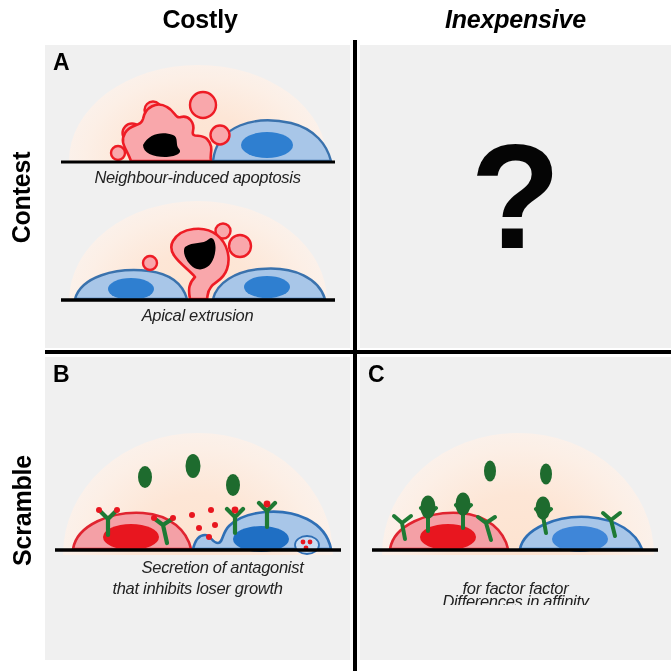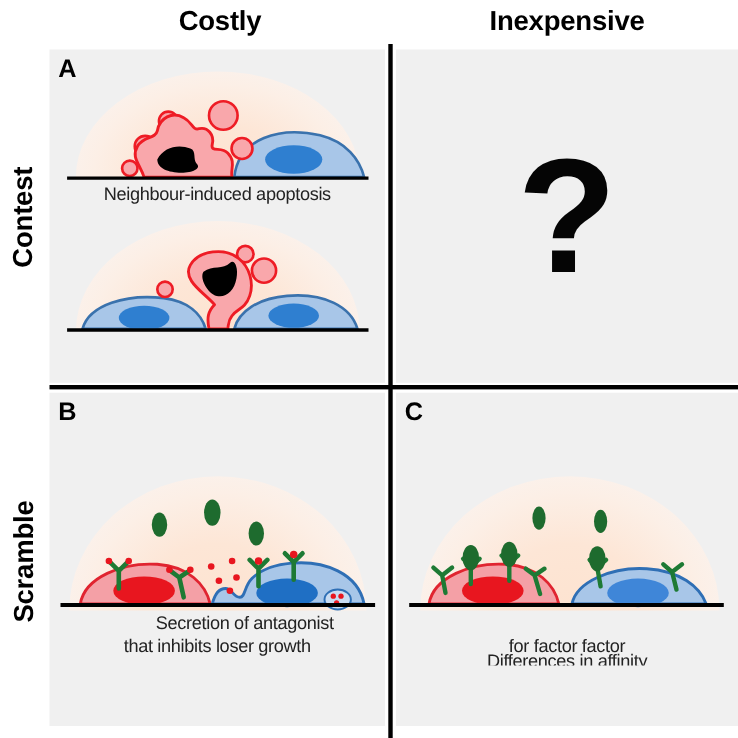--- a/index.html
+++ b/index.html
@@ -29,21 +29,21 @@
     top: 2px;
     height: 34px;
     line-height: 34px;
     text-align: center;
     font-size: 25px;
     font-weight: bold;
     color: #000000;
     letter-spacing: -0.2px;
   }
   #col-header-costly { left: 45px; width: 310px; }
-  #col-header-inexpensive { left: 360px; width: 311px; }
+  #col-header-inexpensive { left: 360px; width: 311px; font-style: italic; }
 
   
   .row-label {
     position: absolute;
     left: 0;
     width: 44px;
     font-size: 25px;
     font-weight: bold;
     color: #000000;
     display: flex;
@@ -104,20 +104,21 @@
     overflow: hidden;
   }
   .scene-caption {
     position: absolute;
     width: 100%;
     text-align: center;
     font-size: 16.5px;
     color: #222222;
     line-height: 20px;
     letter-spacing: -0.3px;
+    font-style: italic;
   }
   .dome {
     position: absolute;
     border-radius: 50% 50% 0 0 / 100% 100% 0 0;
     background: radial-gradient(ellipse at 50% 100%,
                  #fde3d0 0%, #fde6d6 35%, #fcefe6 62%, #faf3ef 82%, #f4f1f0 100%);
   }
 
   
   #question-mark {
@@ -211,20 +212,21 @@
                  C 182 48 186 62 182 74
                  C 178 86 170 86 166 92
                  C 162 97 163 100 162 104
                  Z" fill="#f9a7ab" stroke="#ee1c25" stroke-width="2.6" stroke-linejoin="round"></path>
 
         <path d="M 140 52 C 148 46 158 50 164 44 C 168 40 172 48 170 58 C 168 70 160 76 152 74 C 144 72 136 58 140 52 Z" fill="#000000"></path>
 
         <line x1="16" y1="105" x2="290" y2="105" stroke="#000000" stroke-width="3.4"></line>
       </svg>
 
+      <div class="scene-caption" style="top:110px; left:0;">Apical extrusion</div>
     </div>
   </div>
 
   <div class="panel" id="panel-q">
     <div id="question-mark">?</div>
   </div>
 
   <div class="panel" id="panel-b">
     <div class="panel-letter">B</div>
 

